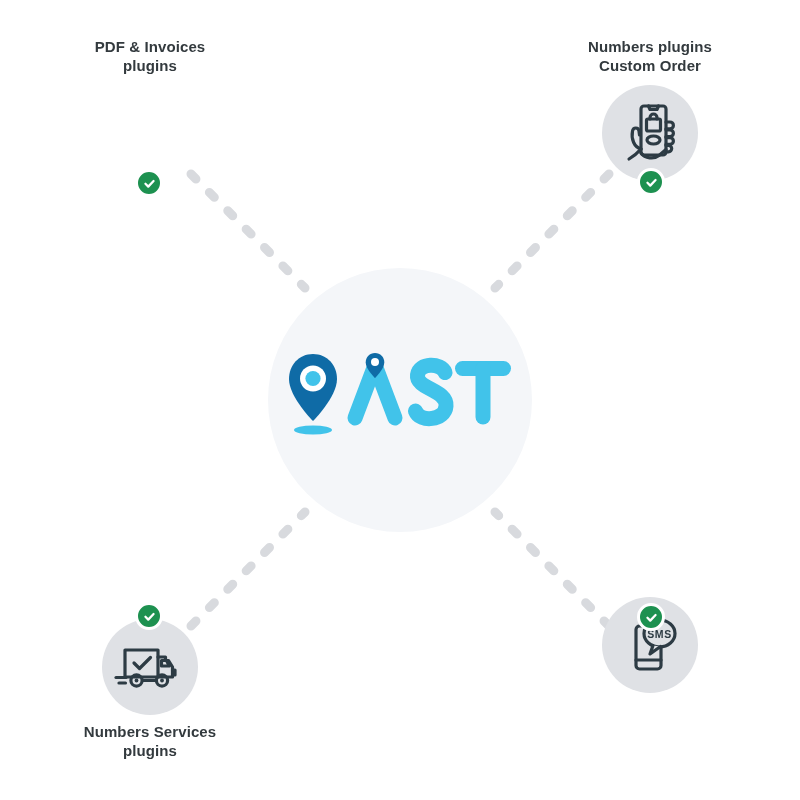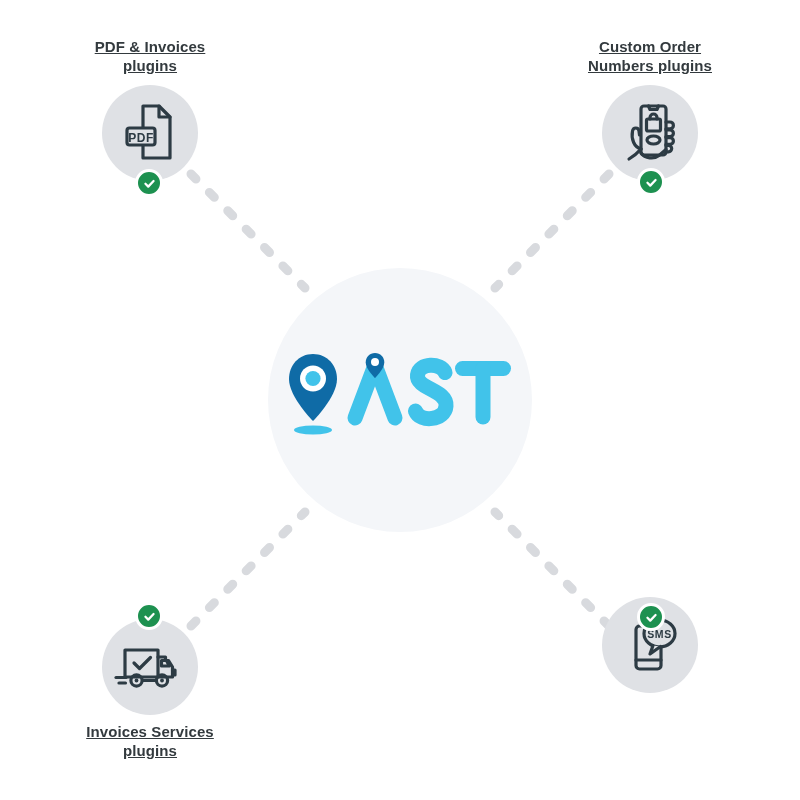--- a/index.html
+++ b/index.html
@@ -43,21 +43,20 @@
   .badge svg { display: block; width: 15px; height: 15px; }
   .node-label {
     position: absolute;
     width: 240px;
     text-align: center;
     font-size: 15px;
     font-weight: 700;
     line-height: 19px;
     color: #333a3e;
     letter-spacing: 0.1px;
-    text-decoration: underline;
   }
   .node-label span { display: block; }
   .center-circle {
     position: absolute;
     left: 268px; top: 268px;
     width: 264px; height: 264px;
     border-radius: 50%;
     background: #f4f6f9;
   }
   .center-logo {
@@ -102,37 +101,29 @@
       <line x1="609" y1="174" x2="495" y2="288"></line>
       <line x1="191" y1="626" x2="305" y2="512"></line>
       <line x1="609" y1="626" x2="495" y2="512"></line>
     </g>
   </svg>
 
   <div class="node-label pos-tl-label">
     <span>PDF &amp; Invoices</span>
     <span>plugins</span>
   </div>
-  <div class="node-circle pos-tl-circle">
-    <svg width="76" height="76" viewBox="0 0 76 76">
-      <path class="icon-stroke" d="M31 11 H47 L58 22 V63 H31 Z"></path>
-      <path class="icon-stroke" d="M47 11 V22 H58"></path>
-      <rect class="icon-stroke icon-fill-gray" x="15" y="33" width="28" height="17" rx="2.5"></rect>
-      <text class="icon-text" x="29" y="46.5" font-size="12" text-anchor="middle" letter-spacing="0.5">PDF</text>
-    </svg>
-  </div>
   <div class="badge pos-tl-badge">
     <svg viewBox="0 0 24 24">
         <polyline points="5.5,12.5 10,17 18.5,8" fill="none" stroke="#ffffff" stroke-width="3.6" stroke-linecap="round" stroke-linejoin="round"></polyline>
       </svg>
   </div>
 
   <div class="node-label pos-tr-label">
+    <span>Numbers plugins</span>
     <span>Custom Order</span>
-    <span>Numbers plugins</span>
   </div>
   <div class="node-circle pos-tr-circle">
     <svg width="76" height="76" viewBox="0 0 76 76">
       <rect class="icon-stroke" x="29" y="11" width="25" height="49" rx="3"></rect>
       <path class="icon-stroke" d="M36.5 11 L38 14.5 H45 L46.5 11"></path>
       <rect class="icon-stroke" x="34.5" y="24" width="14" height="12" rx="1.5"></rect>
       <path class="icon-stroke" d="M38 24 V22.5 A3.5 3.5 0 0 1 45 22.5 V24"></path>
       <ellipse class="icon-stroke" cx="41.5" cy="45" rx="6.5" ry="4"></ellipse>
       <path class="icon-stroke" d="M54 27 H58 A3.4 3.4 0 0 1 58 33.8 H54"></path>
       <path class="icon-stroke" d="M54 34.8 H58 A3.4 3.4 0 0 1 58 41.6 H54"></path>
@@ -186,21 +177,21 @@
       <path class="icon-stroke" d="M4 48.5 H14"></path>
       <path class="icon-stroke" d="M7 54 H13.5"></path>
     </svg>
   </div>
   <div class="badge pos-bl-badge">
     <svg viewBox="0 0 24 24">
         <polyline points="5.5,12.5 10,17 18.5,8" fill="none" stroke="#ffffff" stroke-width="3.6" stroke-linecap="round" stroke-linejoin="round"></polyline>
       </svg>
   </div>
   <div class="node-label pos-bl-label">
-    <span>Invoices Services</span>
+    <span>Numbers Services</span>
     <span>plugins</span>
   </div>
 
   <div class="node-circle pos-br-circle">
     <svg width="76" height="76" viewBox="0 0 76 76">
       <rect class="icon-stroke" x="24" y="19" width="25" height="43" rx="3.5"></rect>
       <path class="icon-stroke" d="M24 53 H49"></path>
       <ellipse class="icon-stroke icon-fill-gray" cx="47.5" cy="26.5" rx="15.5" ry="13.5"></ellipse>
       <path class="icon-stroke icon-fill-gray" d="M41 38.5 L38 47 L48.5 39.5"></path>
       <text class="icon-text" x="47.5" y="30.5" font-size="10.5" text-anchor="middle" letter-spacing="0.6">SMS</text>

